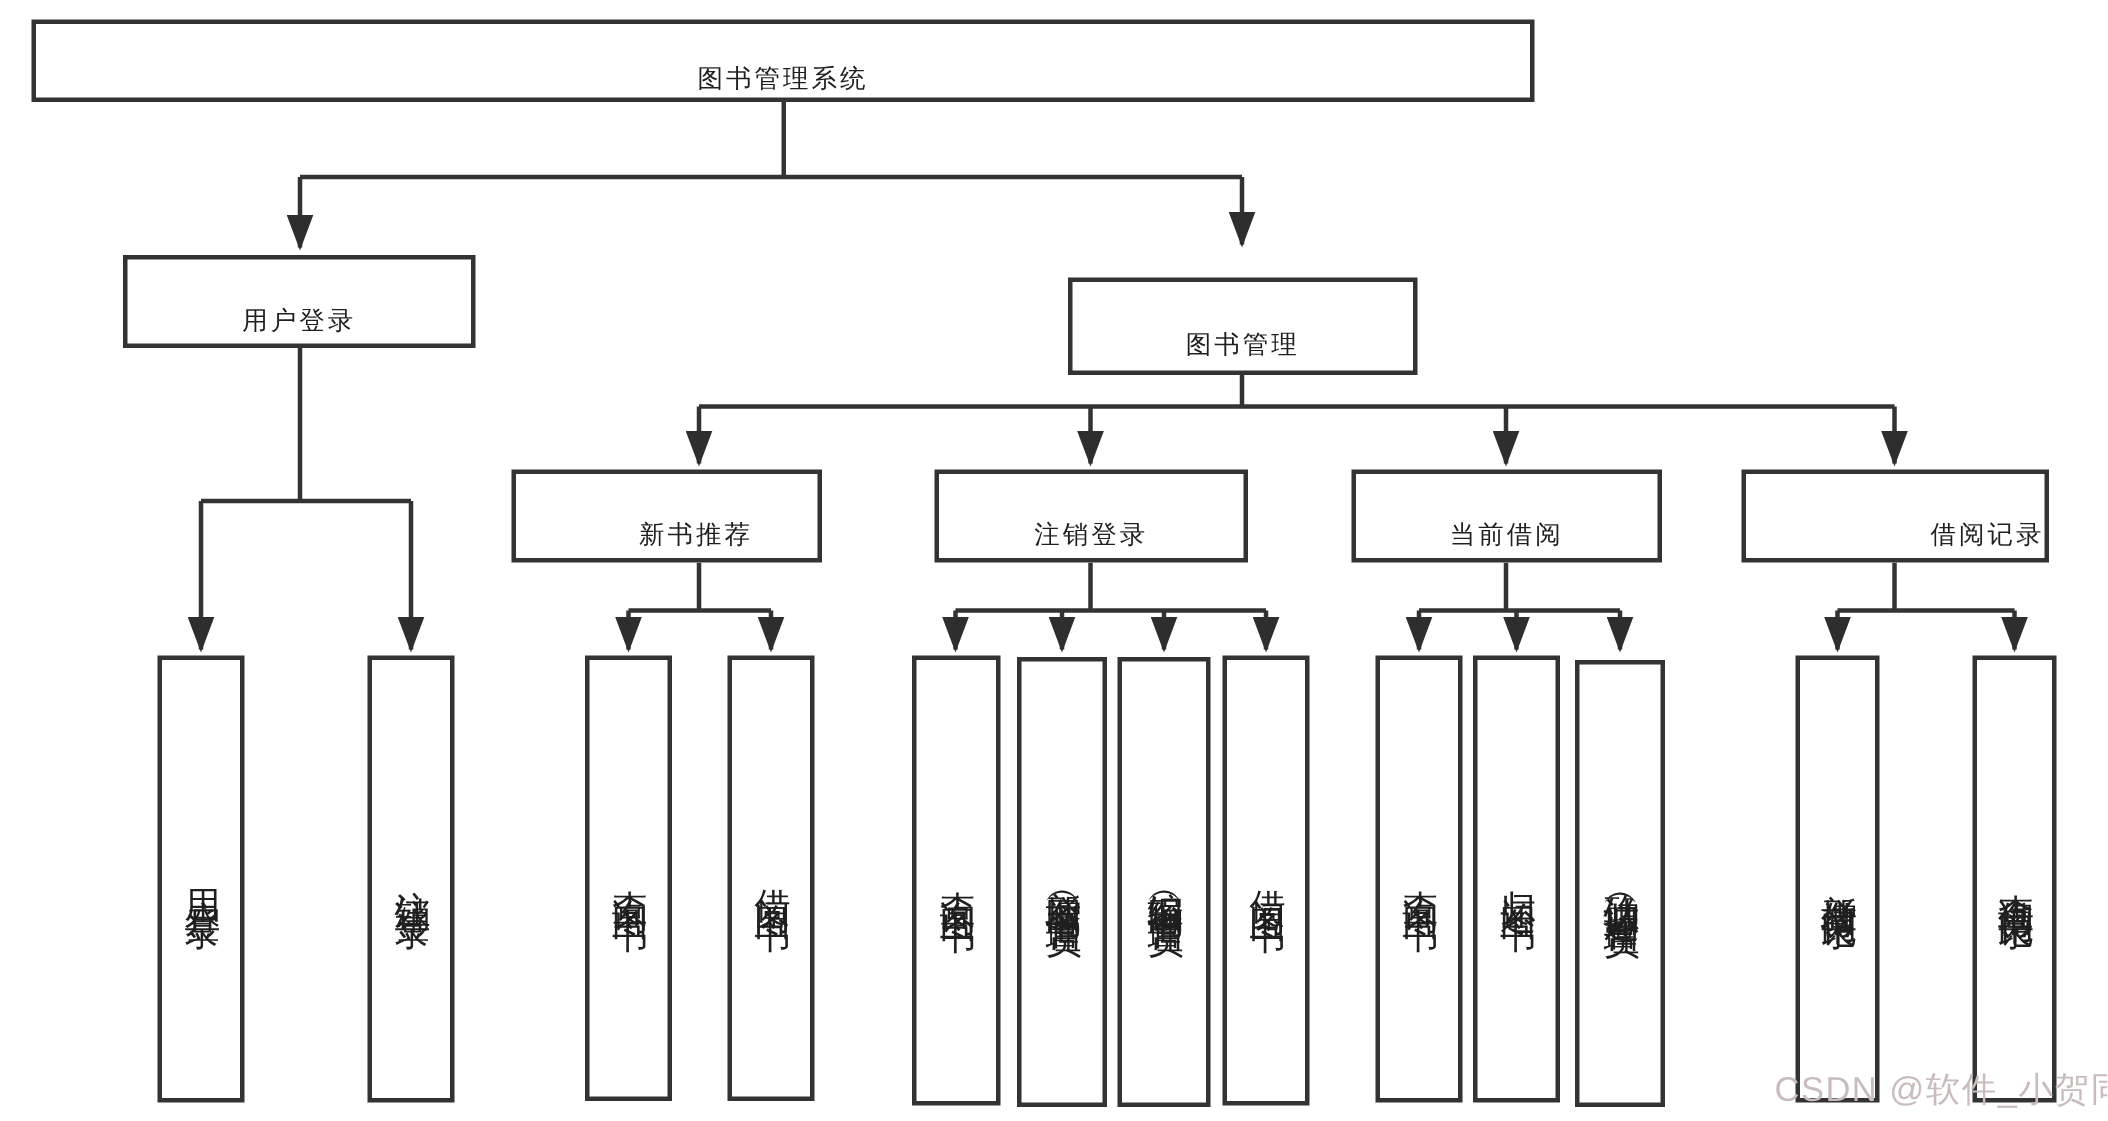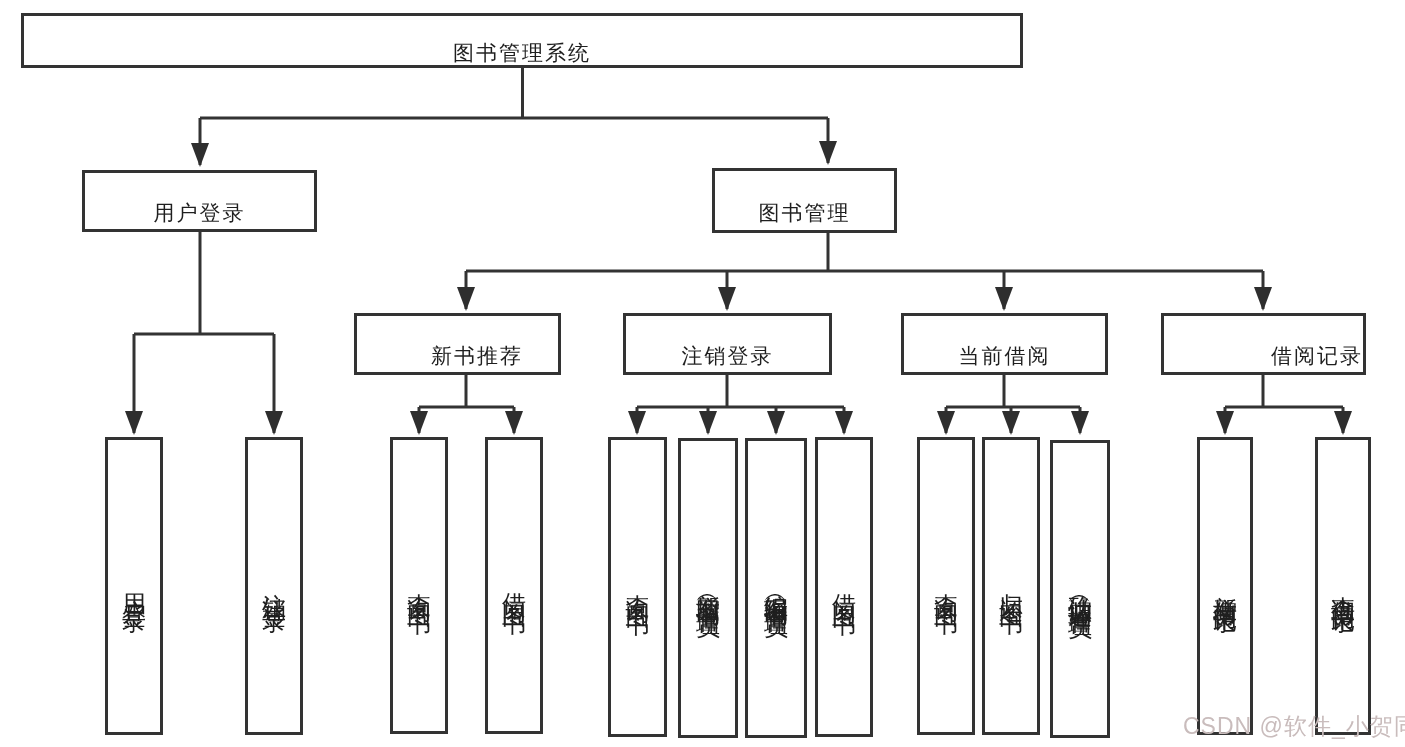--- a/index.html
+++ b/index.html
@@ -25,21 +25,21 @@
     position: absolute;
     box-sizing: border-box;
     border: 3px solid #333333;
     background: #ffffff;
     display: flex;
     align-items: center;
     justify-content: center;
     color: #1f1f1f;
   }
   .node.h span {
-    font-size: 21px;
+    font-size: 17px;
     letter-spacing: 2px;
     white-space: nowrap;
     margin-top: 24px;
   }
   .node.v span {
     writing-mode: vertical-rl;
     text-orientation: mixed;
     font-size: 24px;
     letter-spacing: 6px;
     line-height: 1;
@@ -113,25 +113,25 @@
     </g>
   </svg>
 
   <div class="node h" style="left:21px; top:13px; width:1002px; height:55px;">
     <span>图书管理系统</span>
   </div>
 
   <div class="node h" style="left:82px; top:170px; width:235px; height:62px;">
     <span>用户登录</span>
   </div>
-  <div class="node h" style="left:712px; top:168px; width:185px; height:65px;">
+  <div class="node h" style="left:712px; top:185px; width:233px; height:65px;">
     <span>图书管理</span>
   </div>
 
-  <div class="node h" style="left:354px; top:313px; width:207px; height:62px;padding-left:39px;">
+  <div class="node h" style="left:341px; top:313px; width:207px; height:62px;padding-left:39px;">
     <span>新书推荐</span>
   </div>
   <div class="node h" style="left:623px; top:313px; width:209px; height:62px;">
     <span>注销登录</span>
   </div>
   <div class="node h" style="left:901px; top:313px; width:207px; height:62px;">
     <span>当前借阅</span>
   </div>
   <div class="node h" style="left:1161px; top:313px; width:205px; height:62px;justify-content:flex-end;">
     <span>借阅记录</span>

